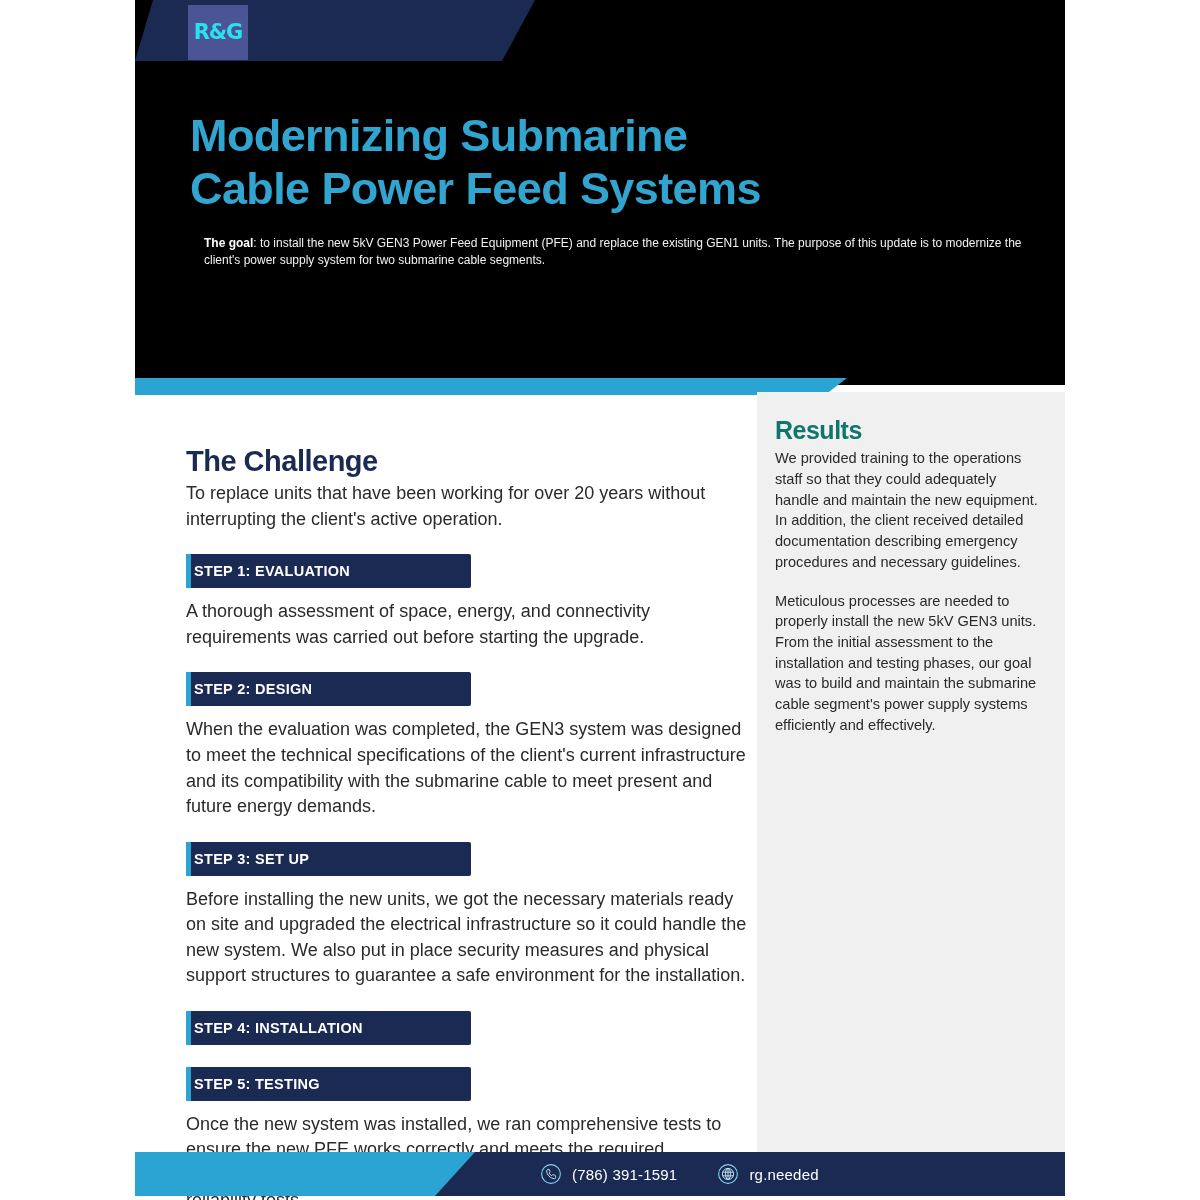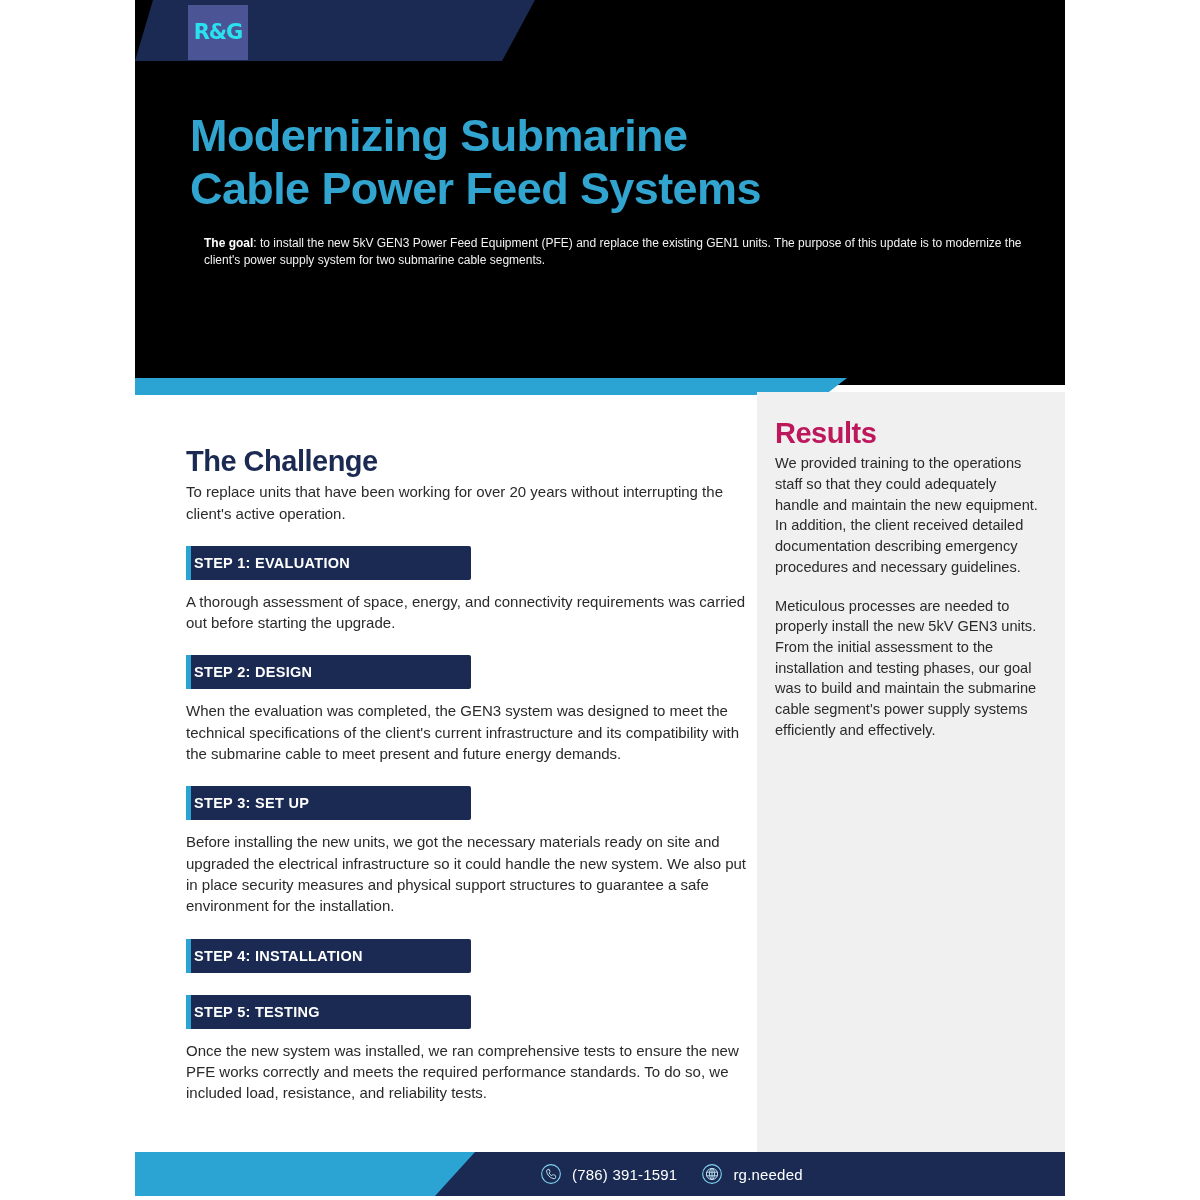--- a/index.html
+++ b/index.html
@@ -120,21 +120,21 @@
     color: #1b2a52;
     font-size: 29px;
     font-weight: bold;
     letter-spacing: -0.5px;
     margin: 0 0 2px 0;
     line-height: 1.25;
   }
   .section-title.solution { margin-top: 16px; }
   .body-text {
     color: #2a2a2a;
-    font-size: 15px;
+    font-size: 18px;
     line-height: 1.42;
     margin: 0;
   }
 
   .step-box {
     position: relative;
     margin: 22px 0 11px 0;
     width: 285px;
     height: 34px;
     background: #1b2a52;
@@ -158,22 +158,22 @@
   }
 
   
   .results-col {
     position: absolute;
     left: 775px;
     top: 415px;
     width: 268px;
   }
   .results-title {
-    color: #be185d;
-    font-size: 29px;
+    color: #0f766e;
+    font-size: 25px;
     font-weight: bold;
     letter-spacing: -0.5px;
     margin: 0 0 2px 0;
     line-height: 1.25;
   }
   .results-p {
     color: #2a2a2a;
     font-size: 14.6px;
     line-height: 1.42;
     margin: 0 0 18px 0;
@@ -198,21 +198,21 @@
     background: #2ba4d4;
     clip-path: polygon(0 0, 340px 0, 300px 44px, 0 44px);
   }
   .footer-items {
     position: absolute;
     left: 405px;
     top: 0;
     height: 44px;
     display: flex;
     align-items: center;
-    gap: 24px;
+    gap: 40px;
   }
   .footer-item {
     display: flex;
     align-items: center;
     gap: 10px;
   }
   .footer-item span.txt {
     color: #ffffff;
     font-size: 15px;
     letter-spacing: 0.2px;

